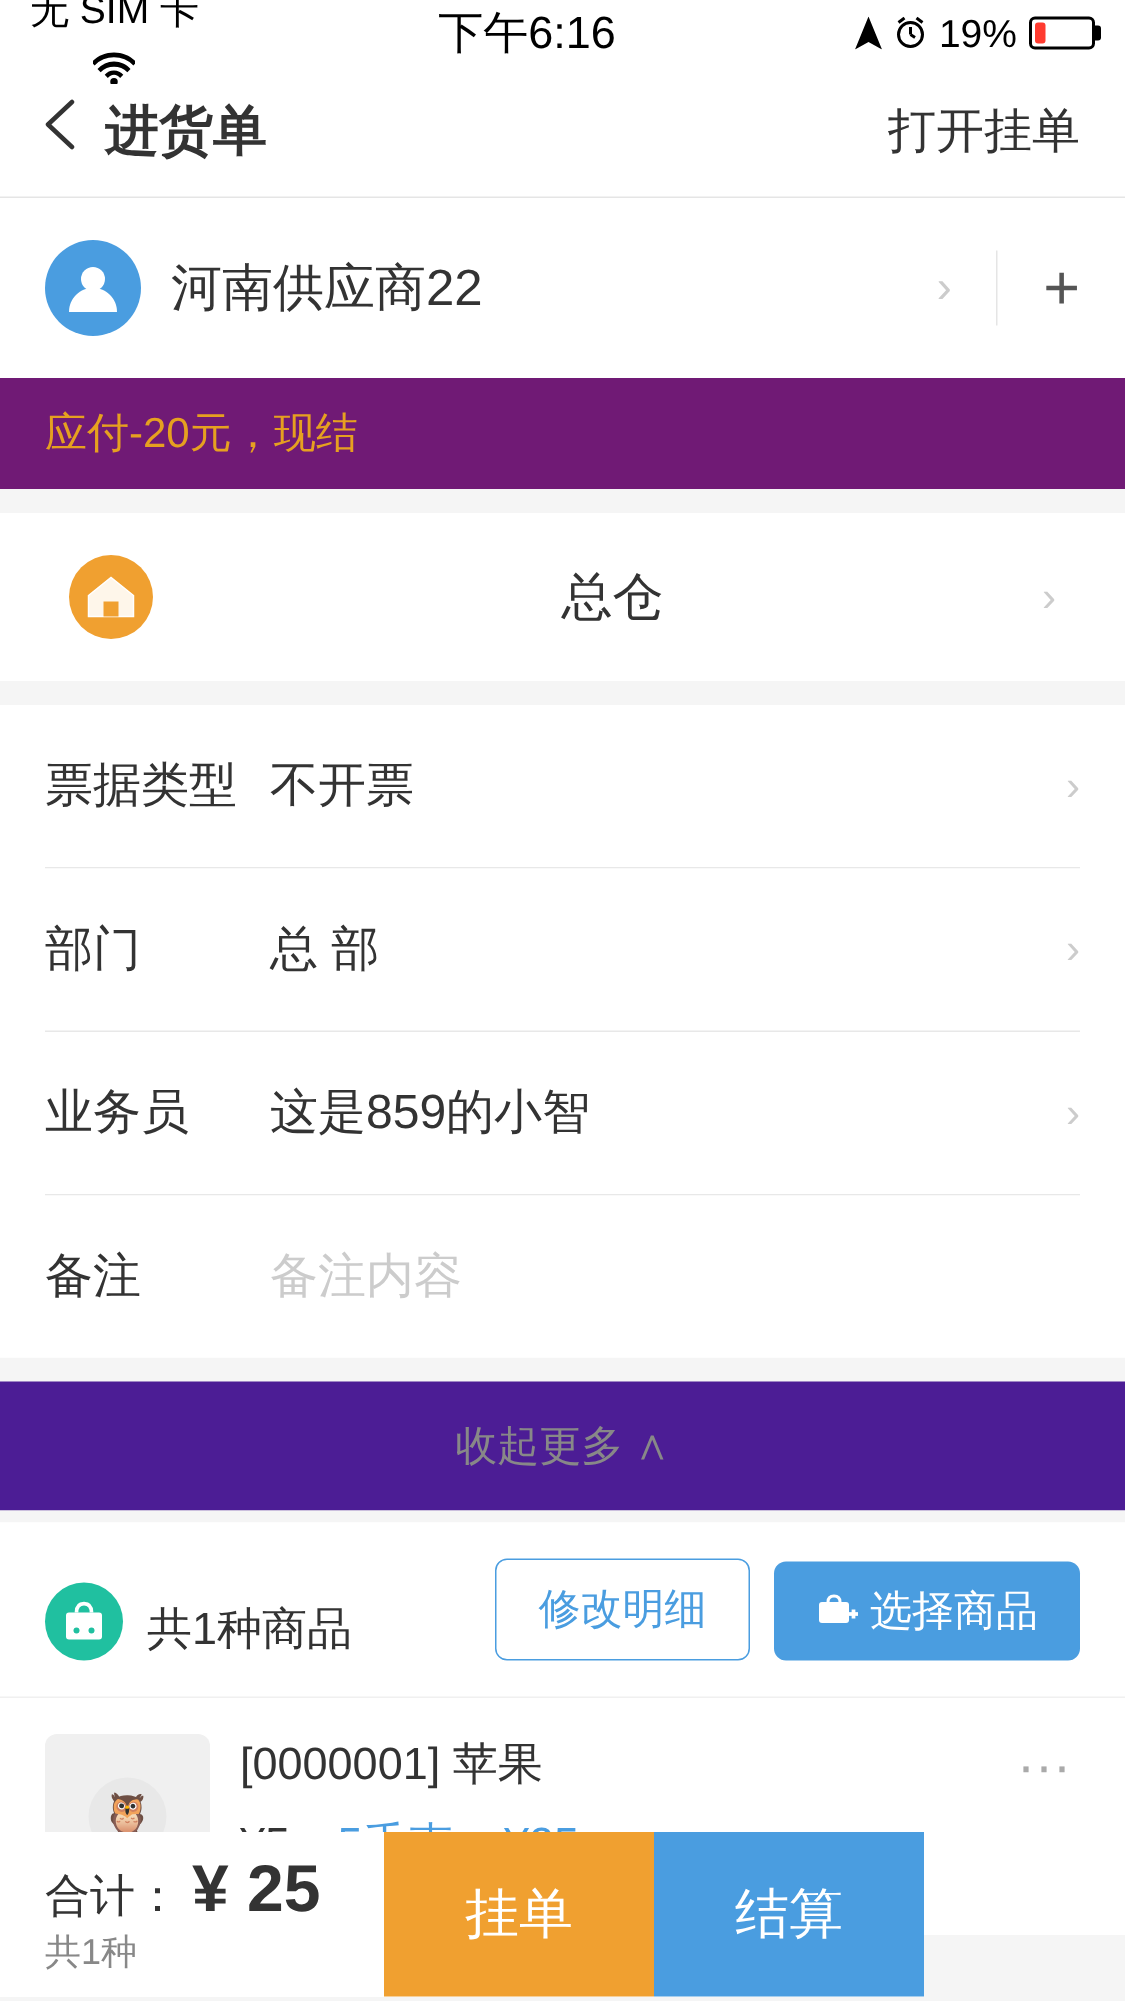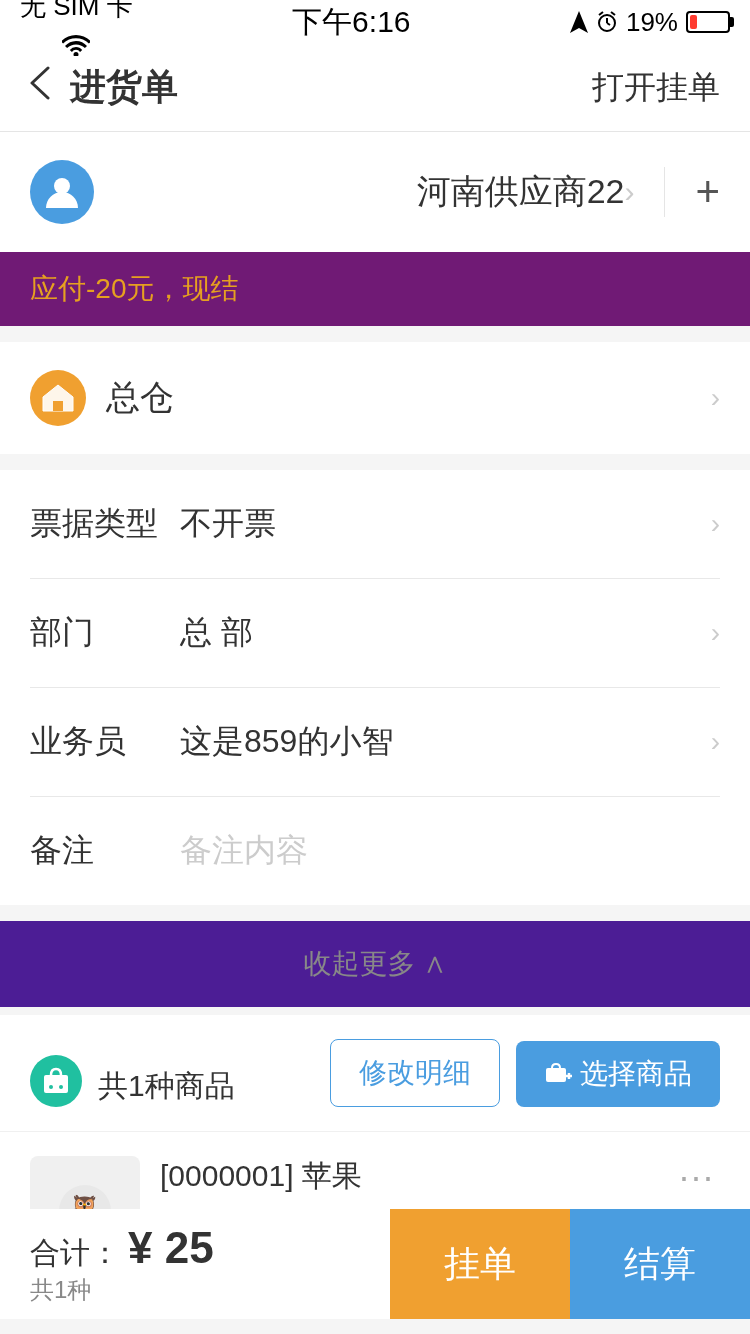--- a/index.html
+++ b/index.html
@@ -106,21 +106,20 @@
       background: #e8e8e8;
       margin: 0 30px;
     }
 
     
     .supplier-row {
       display: flex;
       align-items: center;
       padding: 28px 30px;
       background: #fff;
-      text-align: right;
     }
     .supplier-avatar {
       width: 64px;
       height: 64px;
       border-radius: 50%;
       background: #4a9de0;
       display: flex;
       align-items: center;
       justify-content: center;
       margin-right: 20px;
@@ -158,23 +157,24 @@
       background: #701a75;
       padding: 18px 30px;
       font-size: 28px;
       color: #e6a020;
     }
 
     
     .warehouse-row {
       display: flex;
       align-items: center;
-      padding: 28px 30px;
-      background: #fff;
-      cursor: pointer;
+      padding: 28px 46px;
+      background: #fff;
+      cursor: pointer;
+      text-align: center;
     }
     .warehouse-icon {
       width: 56px;
       height: 56px;
       border-radius: 50%;
       background: #f0a030;
       display: flex;
       align-items: center;
       justify-content: center;
       margin-right: 20px;
@@ -323,23 +323,23 @@
     .product-more {
       color: #aaa;
       font-size: 36px;
       cursor: pointer;
       padding: 0 6px;
     }
 
     
     .bottom-bar {
       position: fixed;
-      bottom: 15px;
+      bottom: 3px;
       left: 0;
-      width: 750px;
+      width: 616px;
       height: 110px;
       display: flex;
       align-items: center;
       background: #fff;
     }
     .total-area {
       flex: 1;
       padding: 0 30px;
       display: flex;
       flex-direction: column;

